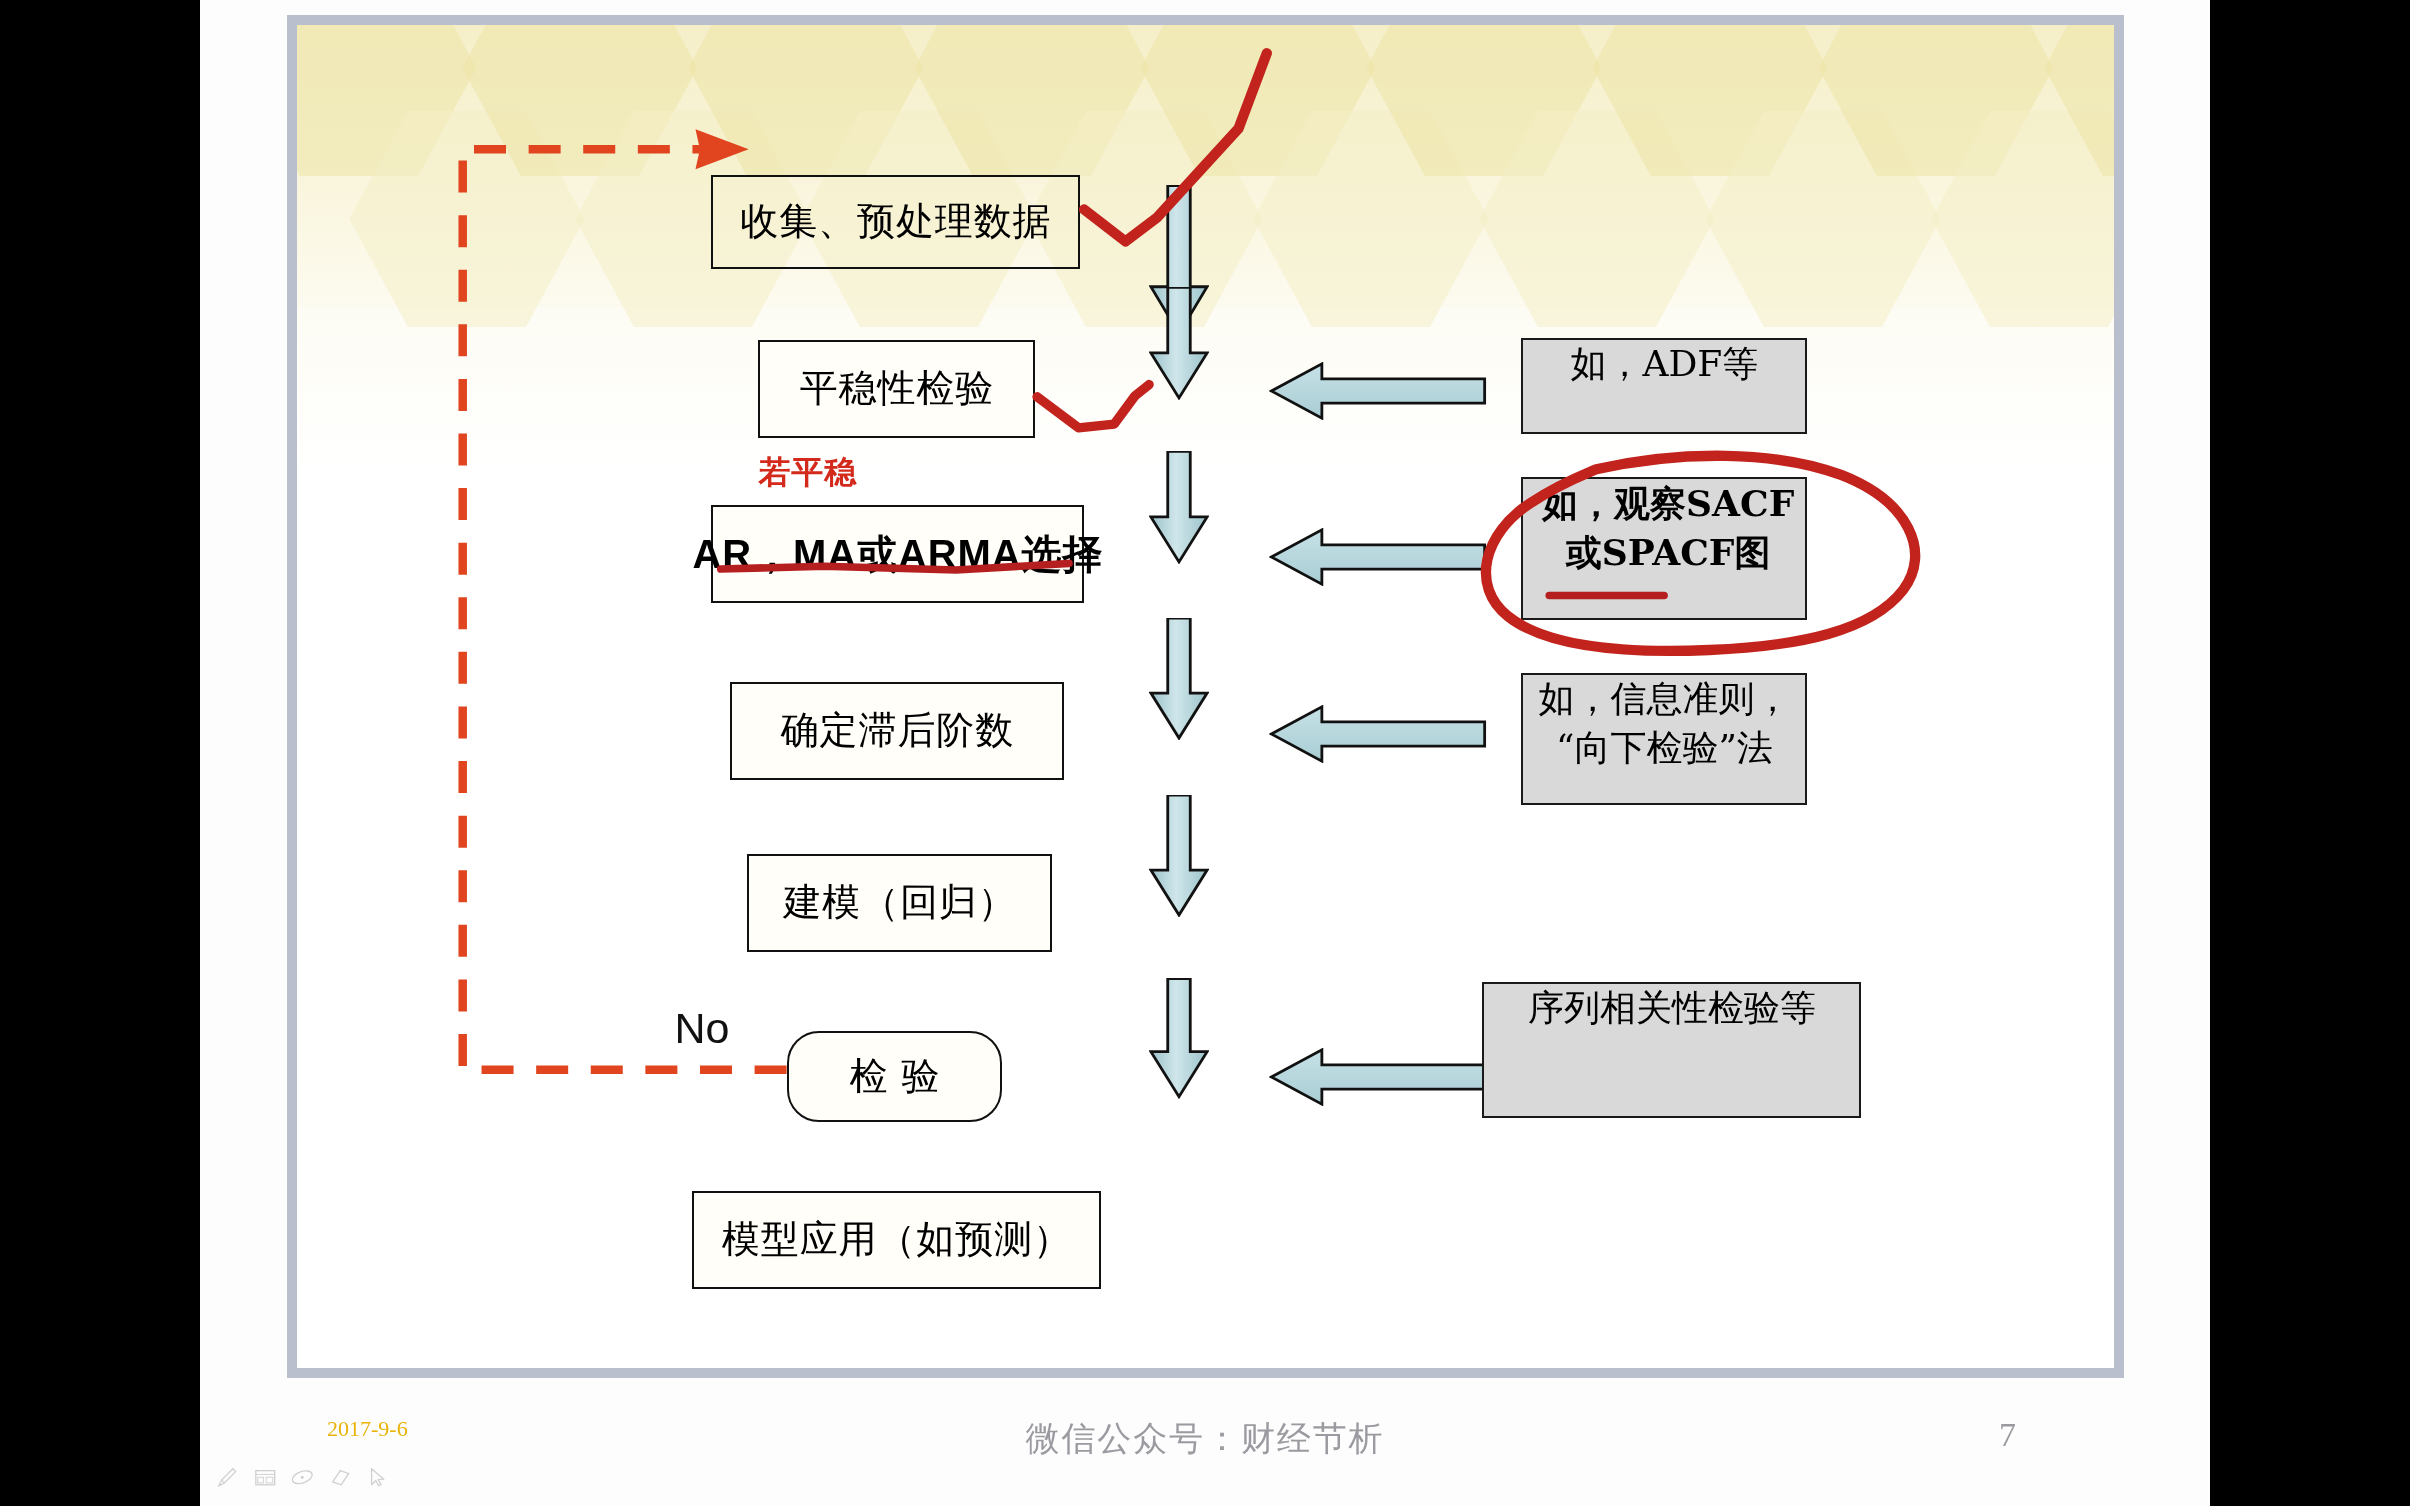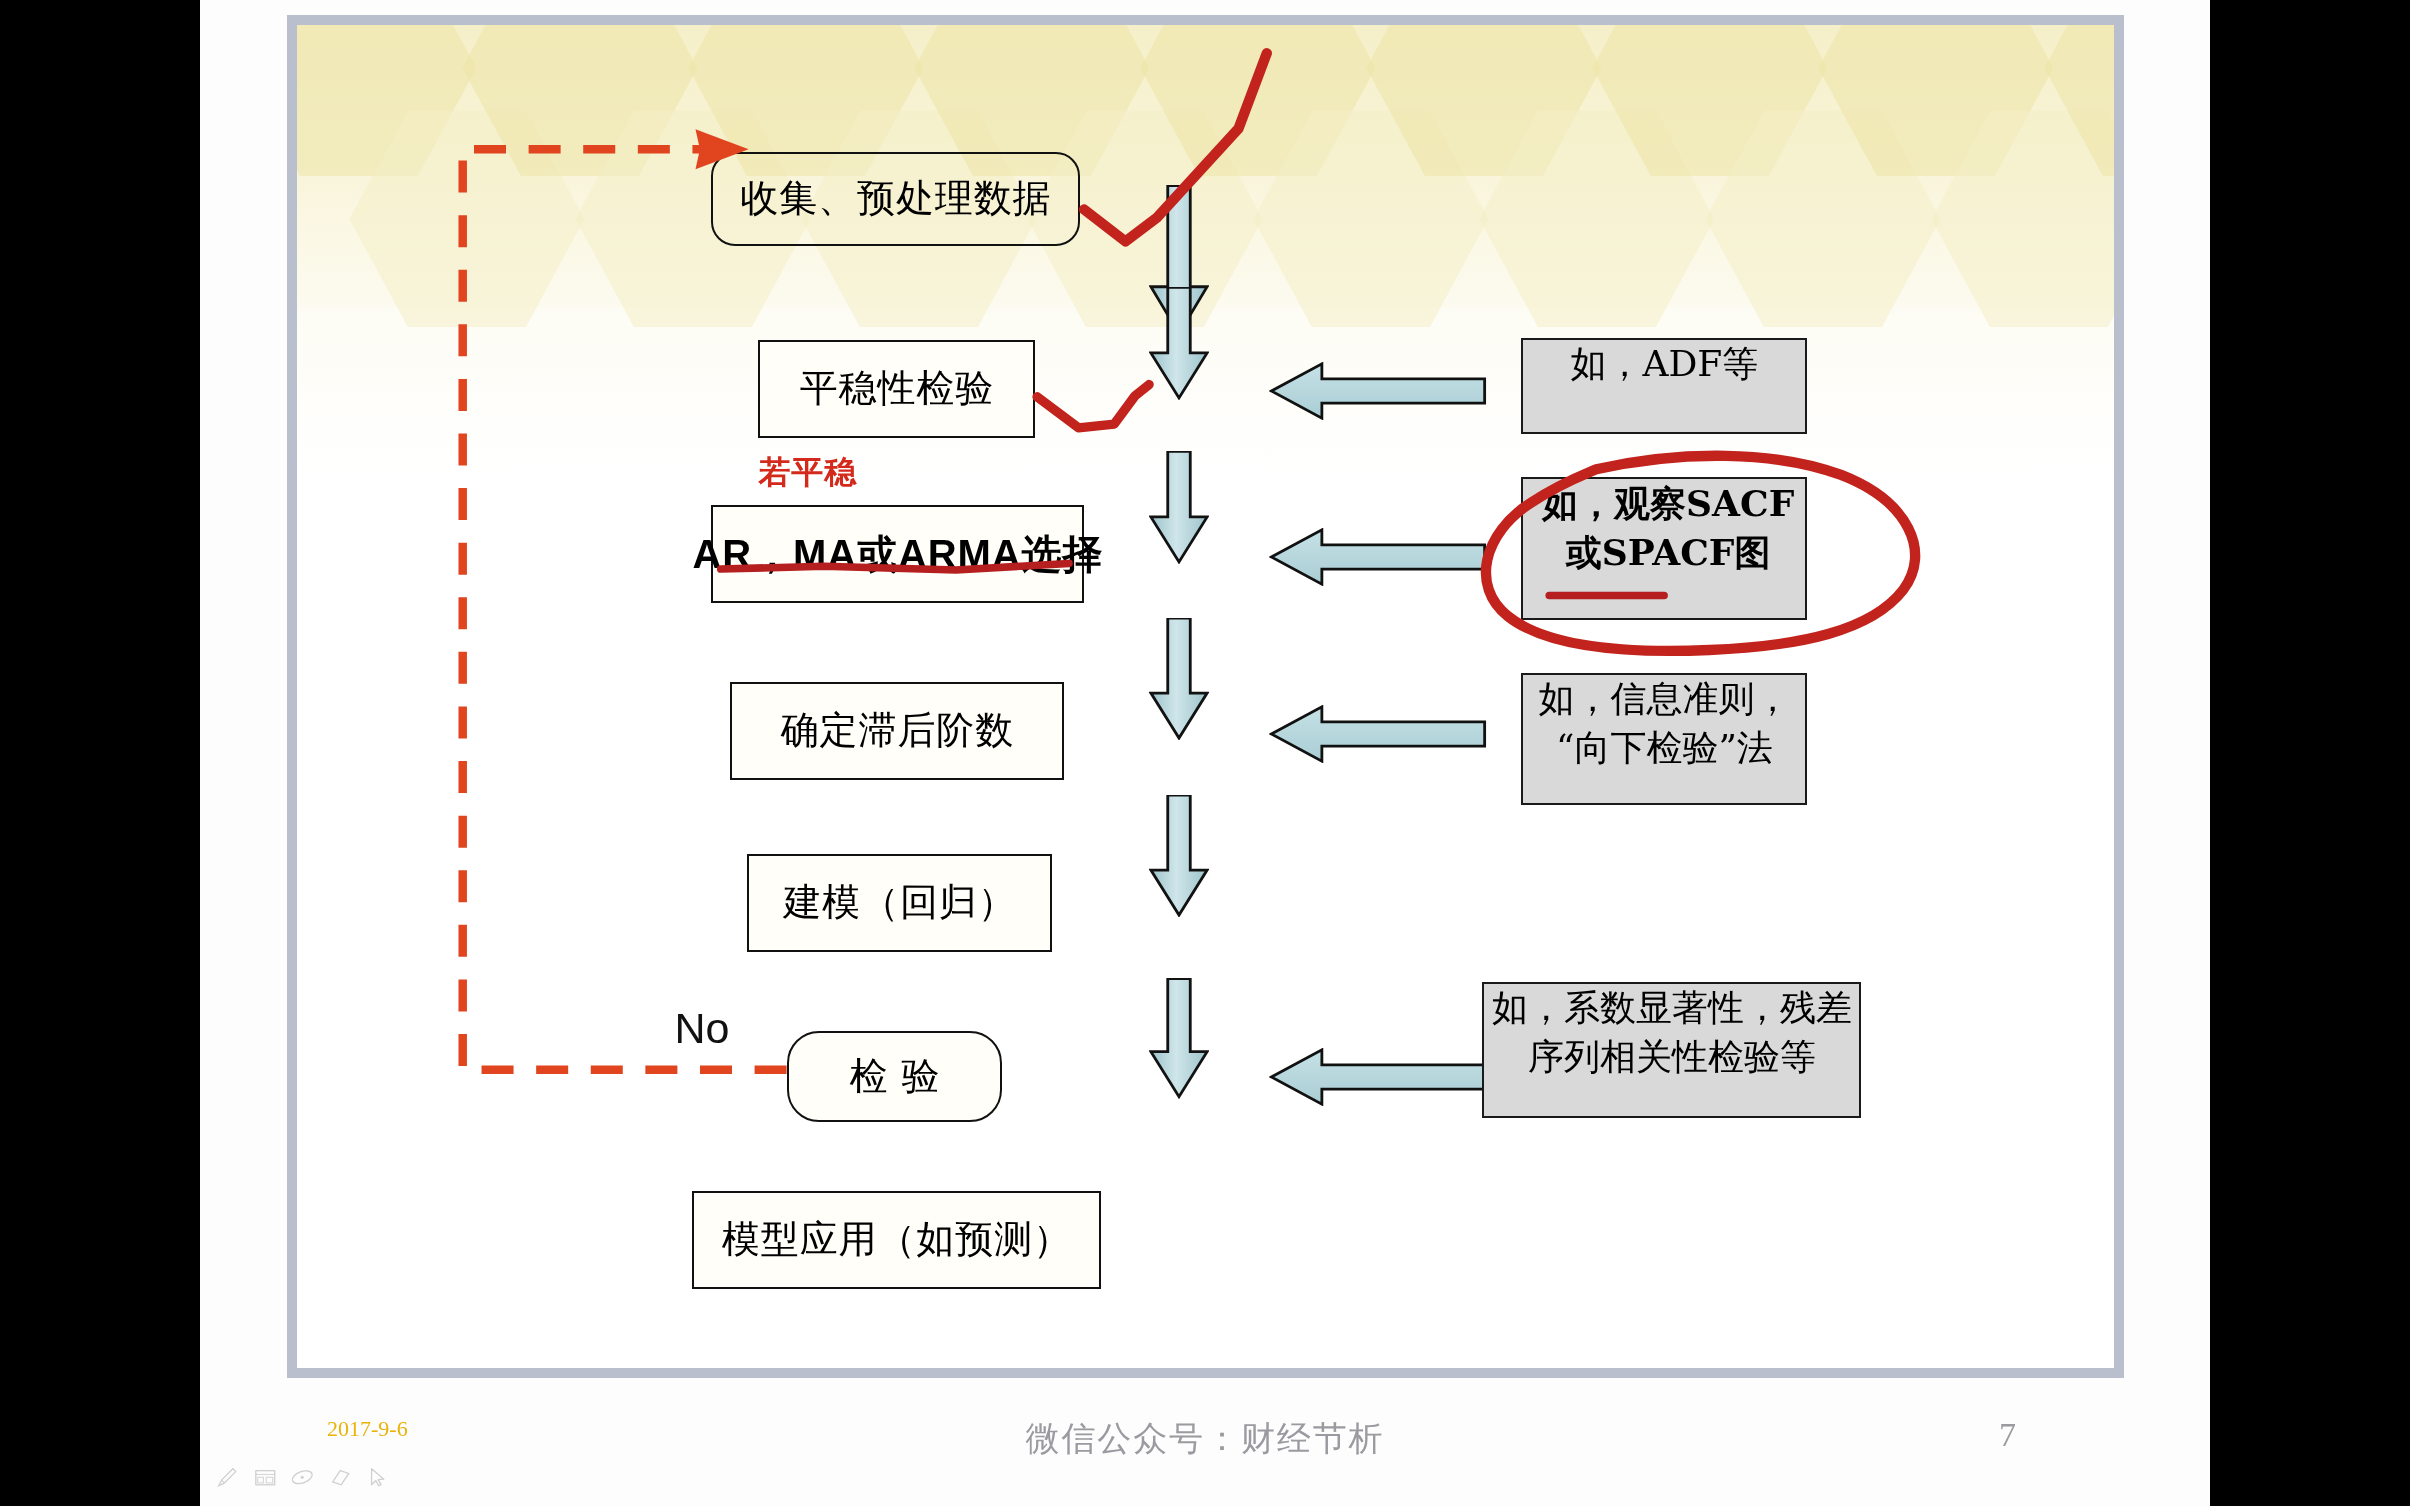--- a/index.html
+++ b/index.html
@@ -133,21 +133,21 @@
         <svg width="60" height="122" viewBox="0 0 64 130">
           <path d="M20 0 L44 0 L44 80 L62 80 L32 128 L2 80 L20 80 Z" fill="url(#g1)" stroke="#121212" stroke-width="3"></path>
         </svg>
       </div>
       <div class="flowarrow" style="left:852px;top:953px;">
         <svg width="60" height="121" viewBox="0 0 64 128">
           <path d="M20 0 L44 0 L44 78 L62 78 L32 126 L2 78 L20 78 Z" fill="url(#g1)" stroke="#121212" stroke-width="3"></path>
         </svg>
       </div>
 
-      <div class="node" style="left:414px;top:127px;width:365px;height:90px;border-radius:24px;">
+      <div class="node" style="left:414px;top:150px;width:365px;height:90px;">
         <span>收集、预处理数据</span>
       </div>
 
       <div class="node opaque" style="left:461px;top:315px;width:273px;height:94px;">
         <span>平稳性检验</span>
       </div>
 
       <div class="node opaque" style="left:414px;top:480px;width:369px;height:94px;">
         <span style="font-weight:bold;font-family:'Liberation Sans','DejaVu Sans',sans-serif;font-size:40px;">AR，MA或ARMA选择</span>
       </div>
@@ -210,21 +210,20 @@
 
       <div class="notebox" style="left:1224px;top:648px;width:282px;height:128px;">
         <div>
           <div>如，信息准则，</div>
           <div>“向下检验”法</div>
         </div>
       </div>
 
       <div class="notebox" style="left:1185px;top:957px;width:375px;height:132px;">
         <div>
-          <div>如，系数显著性，残差</div>
           <div>序列相关性检验等</div>
         </div>
       </div>
 
       <svg class="dashpath" viewBox="0 0 1929 1426" preserveAspectRatio="none">
         <path d="M520 1110 L176 1110 L176 132 L430 132" fill="none" stroke="#e0451f" stroke-width="9" stroke-dasharray="34 24" stroke-linecap="butt"></path>
         <path d="M430 132 l-4 -18 l48 18 l-48 18 z" fill="#e0451f" stroke="#e0451f" stroke-width="4"></path>
       </svg>
 
       <div class="label-red" style="left:461px;top:426px;">

